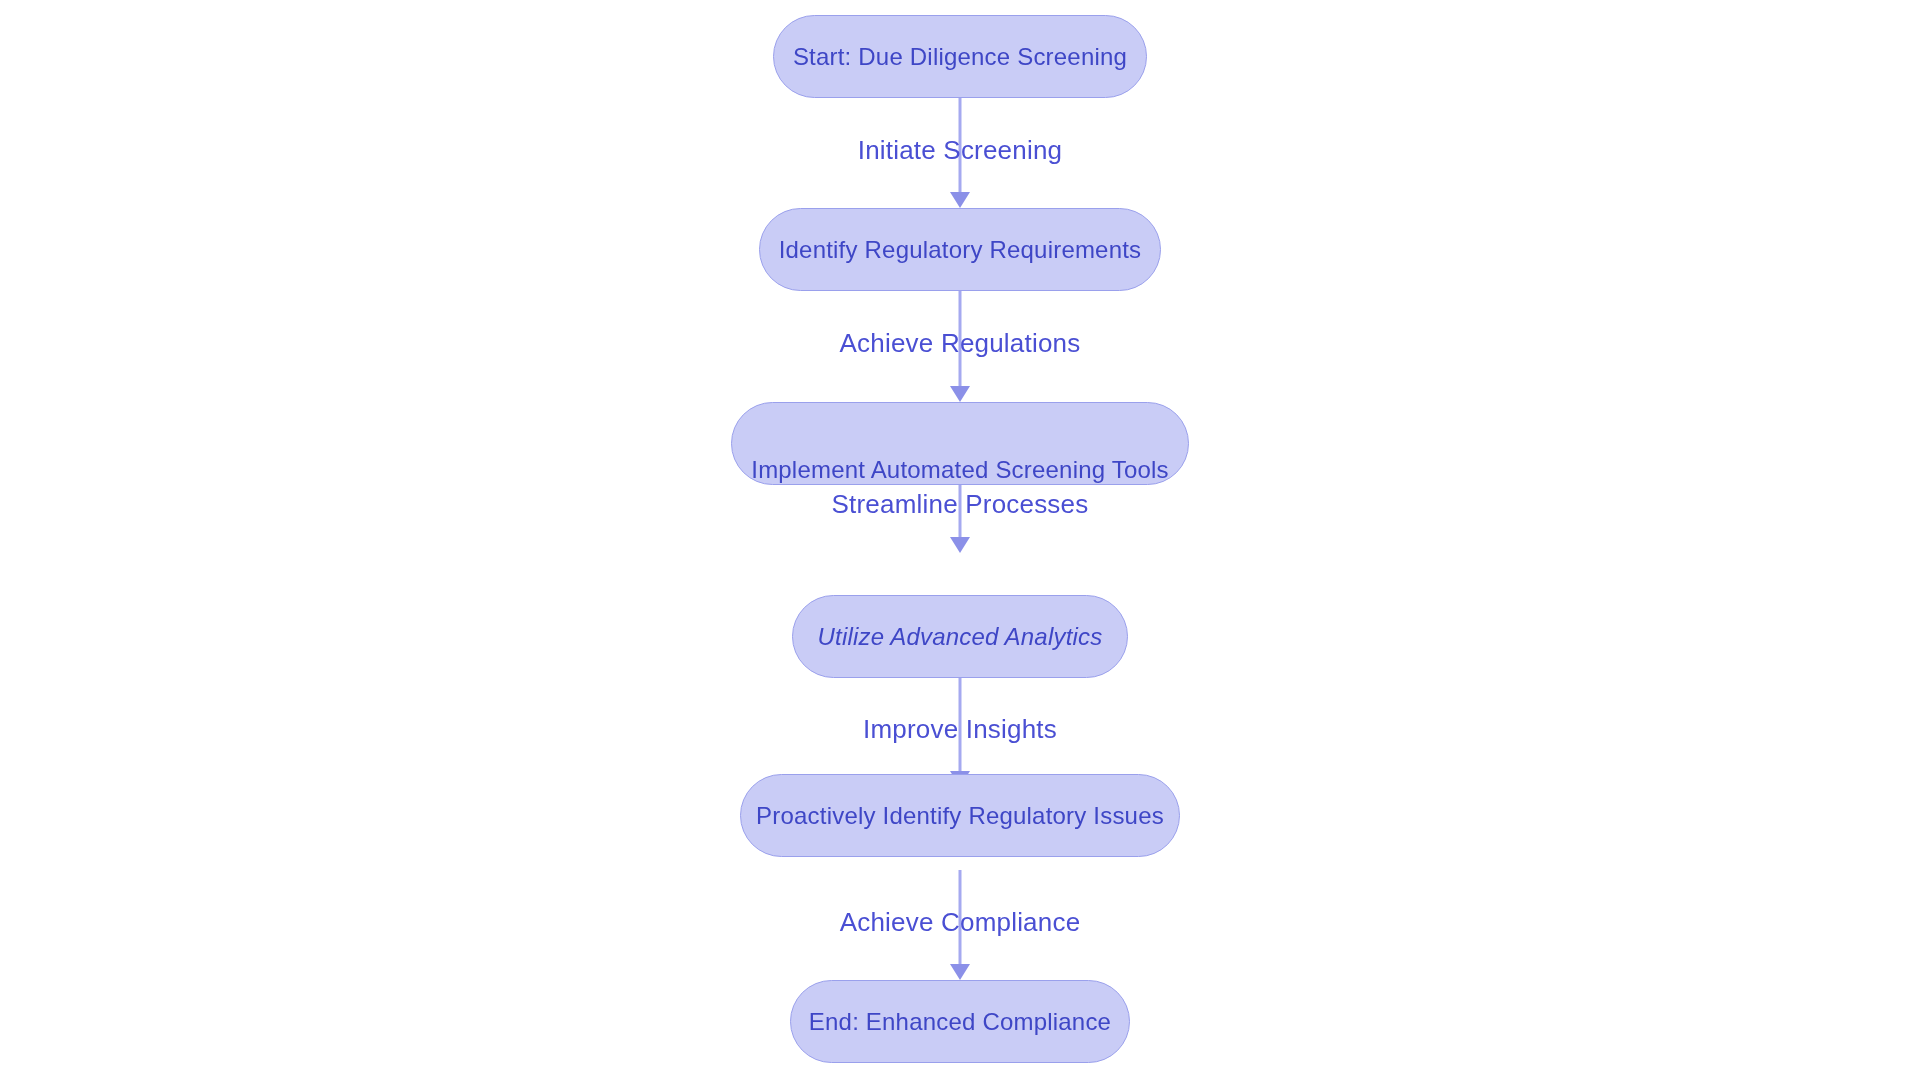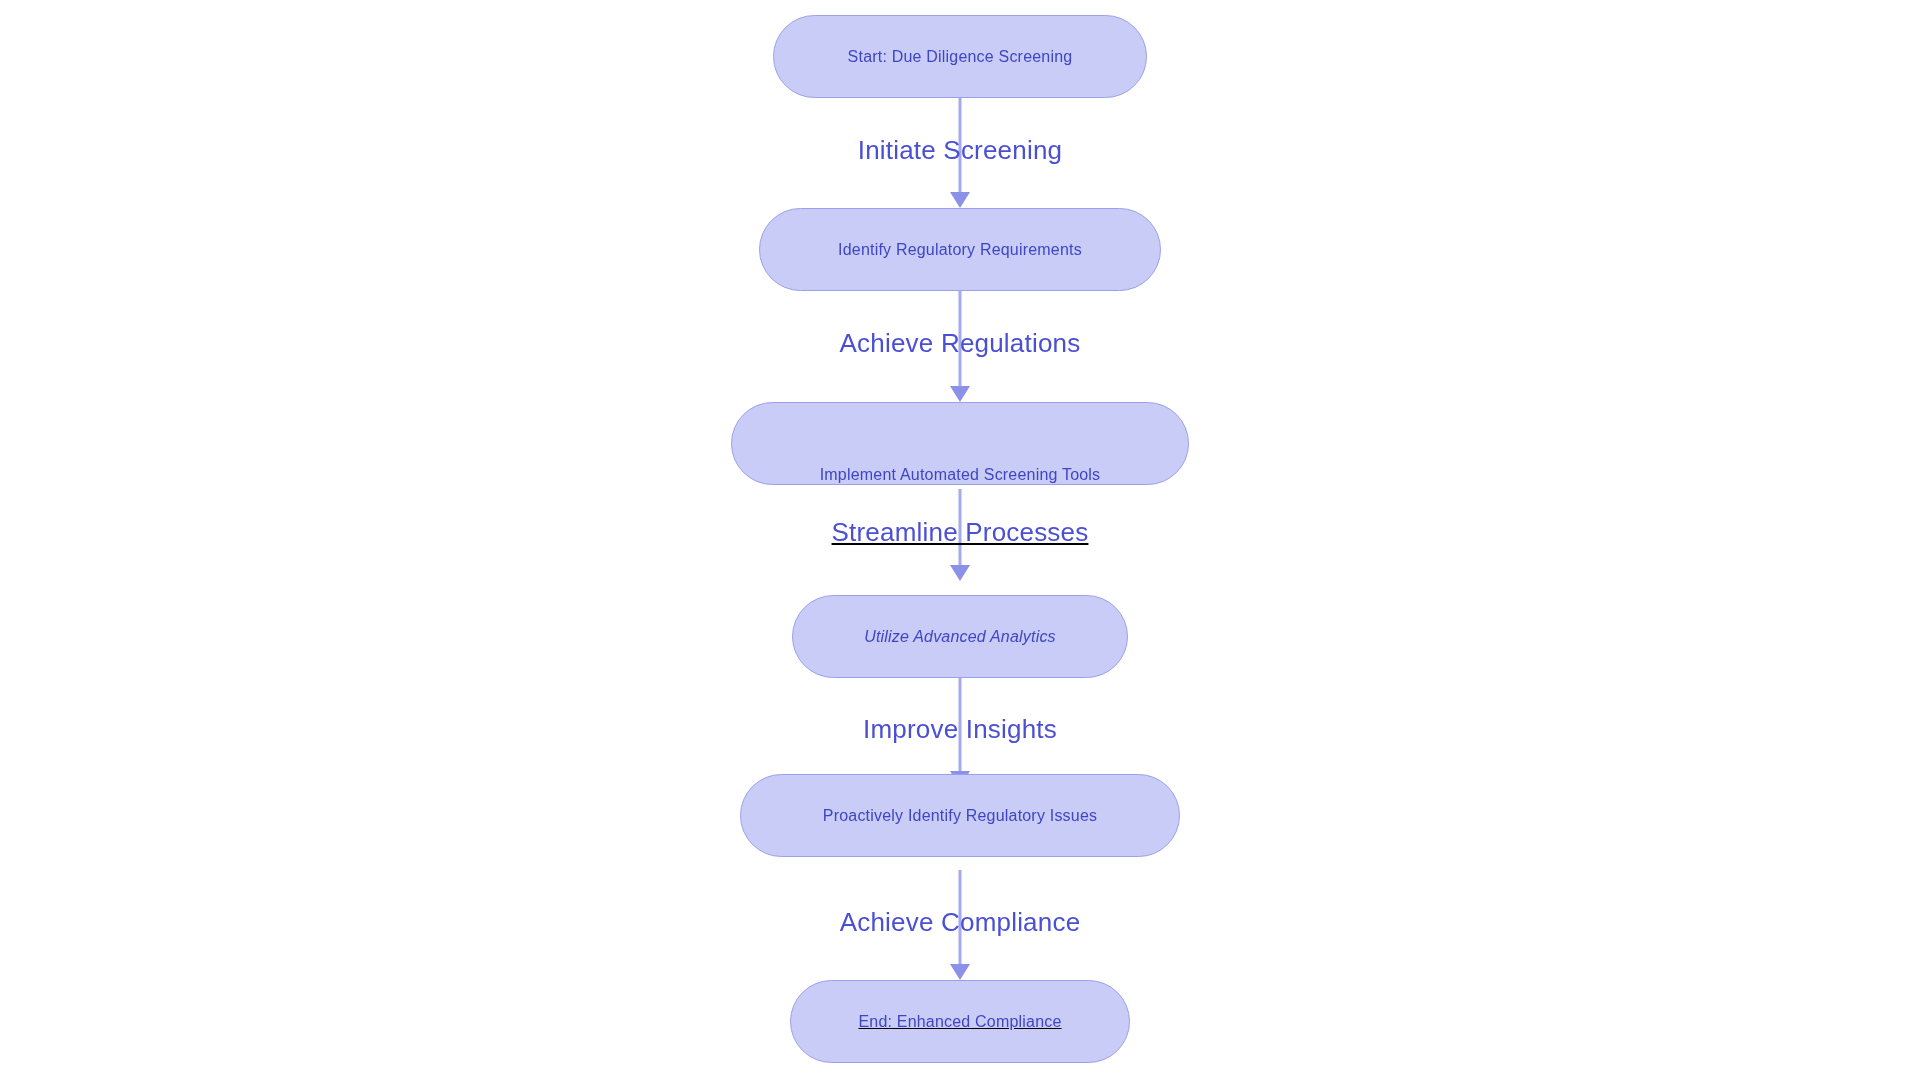--- a/index.html
+++ b/index.html
@@ -31,21 +31,21 @@
     display: flex;
     align-items: center;
     justify-content: center;
     background: var(--node-fill);
     border: 1.5px solid var(--node-border);
     border-radius: 42px;
     z-index: 2;
   }
   .node span {
     color: var(--node-text);
-    font-size: 16px;
+    font-size: 24px;
     letter-spacing: 0.2px;
     white-space: nowrap;
   }
   .edge {
     position: absolute;
     left: 50%;
     transform: translateX(-50%);
     width: 460px;
     display: flex;
     align-items: center;
@@ -102,21 +102,21 @@
   <div class="edge" style="top:291px; height:111px;">
     <div class="edge-line"></div>
     <div class="arrowhead"></div>
     <div class="edge-label">Achieve Regulations</div>
   </div>
 
   <div class="node" style="top:402px; width:458px;align-items:flex-end;">
     <span>Implement Automated Screening Tools</span>
   </div>
 
-  <div class="edge" style="top:489px; height:92px;text-decoration:underline;">
+  <div class="edge" style="top:461px; height:92px;">
     <div class="edge-line"></div>
     <div class="arrowhead"></div>
     <div class="edge-label">Streamline Processes</div>
   </div>
 
   <div class="node" style="top:595px; width:336px;font-style:italic;">
     <span>Utilize Advanced Analytics</span>
   </div>
 
   <div class="edge" style="top:678px; height:109px;">
@@ -128,17 +128,17 @@
   <div class="node" style="top:774px; width:440px;">
     <span>Proactively Identify Regulatory Issues</span>
   </div>
 
   <div class="edge" style="top:870px; height:110px;">
     <div class="edge-line"></div>
     <div class="arrowhead"></div>
     <div class="edge-label">Achieve Compliance</div>
   </div>
 
-  <div class="node" style="top:980px; width:340px;text-decoration:underline;">
+  <div class="node" style="top:980px; width:340px;">
     <span>End: Enhanced Compliance</span>
   </div>
 
 </div>
 
 </body></html>

